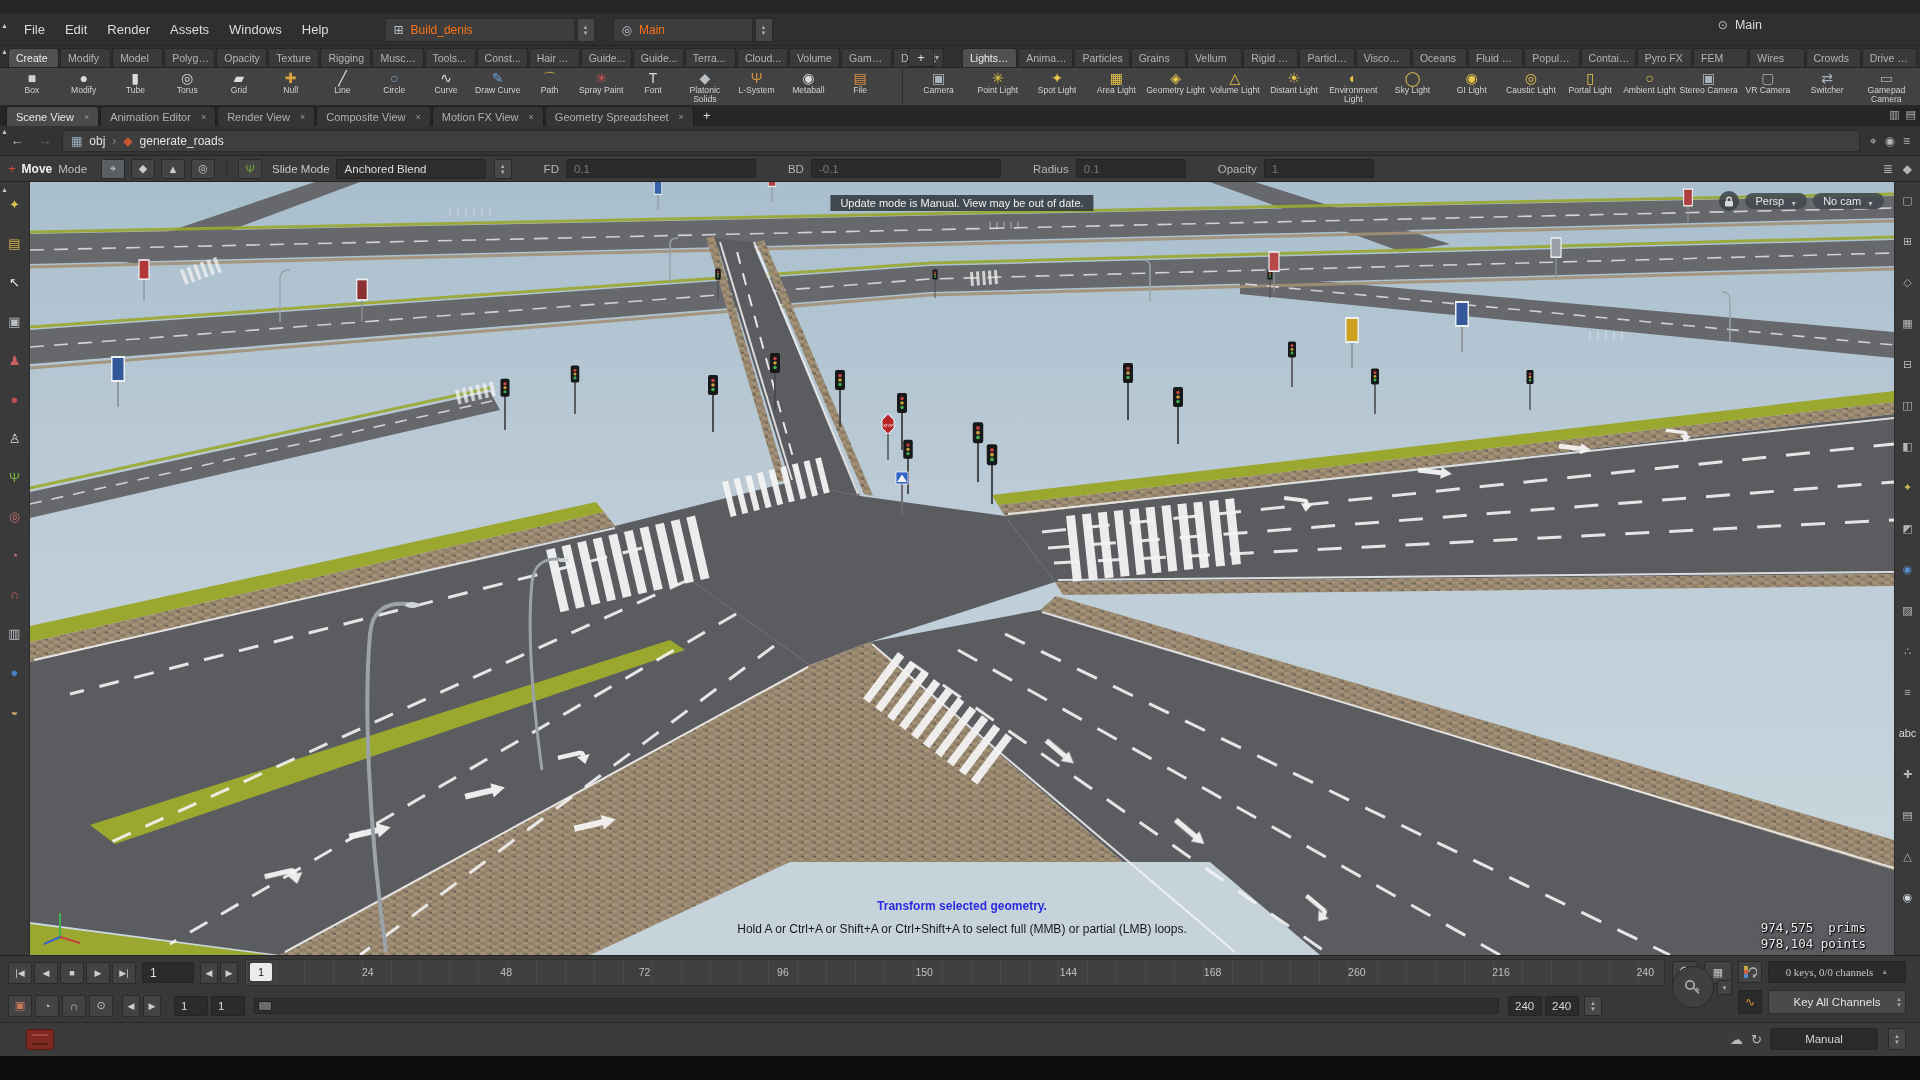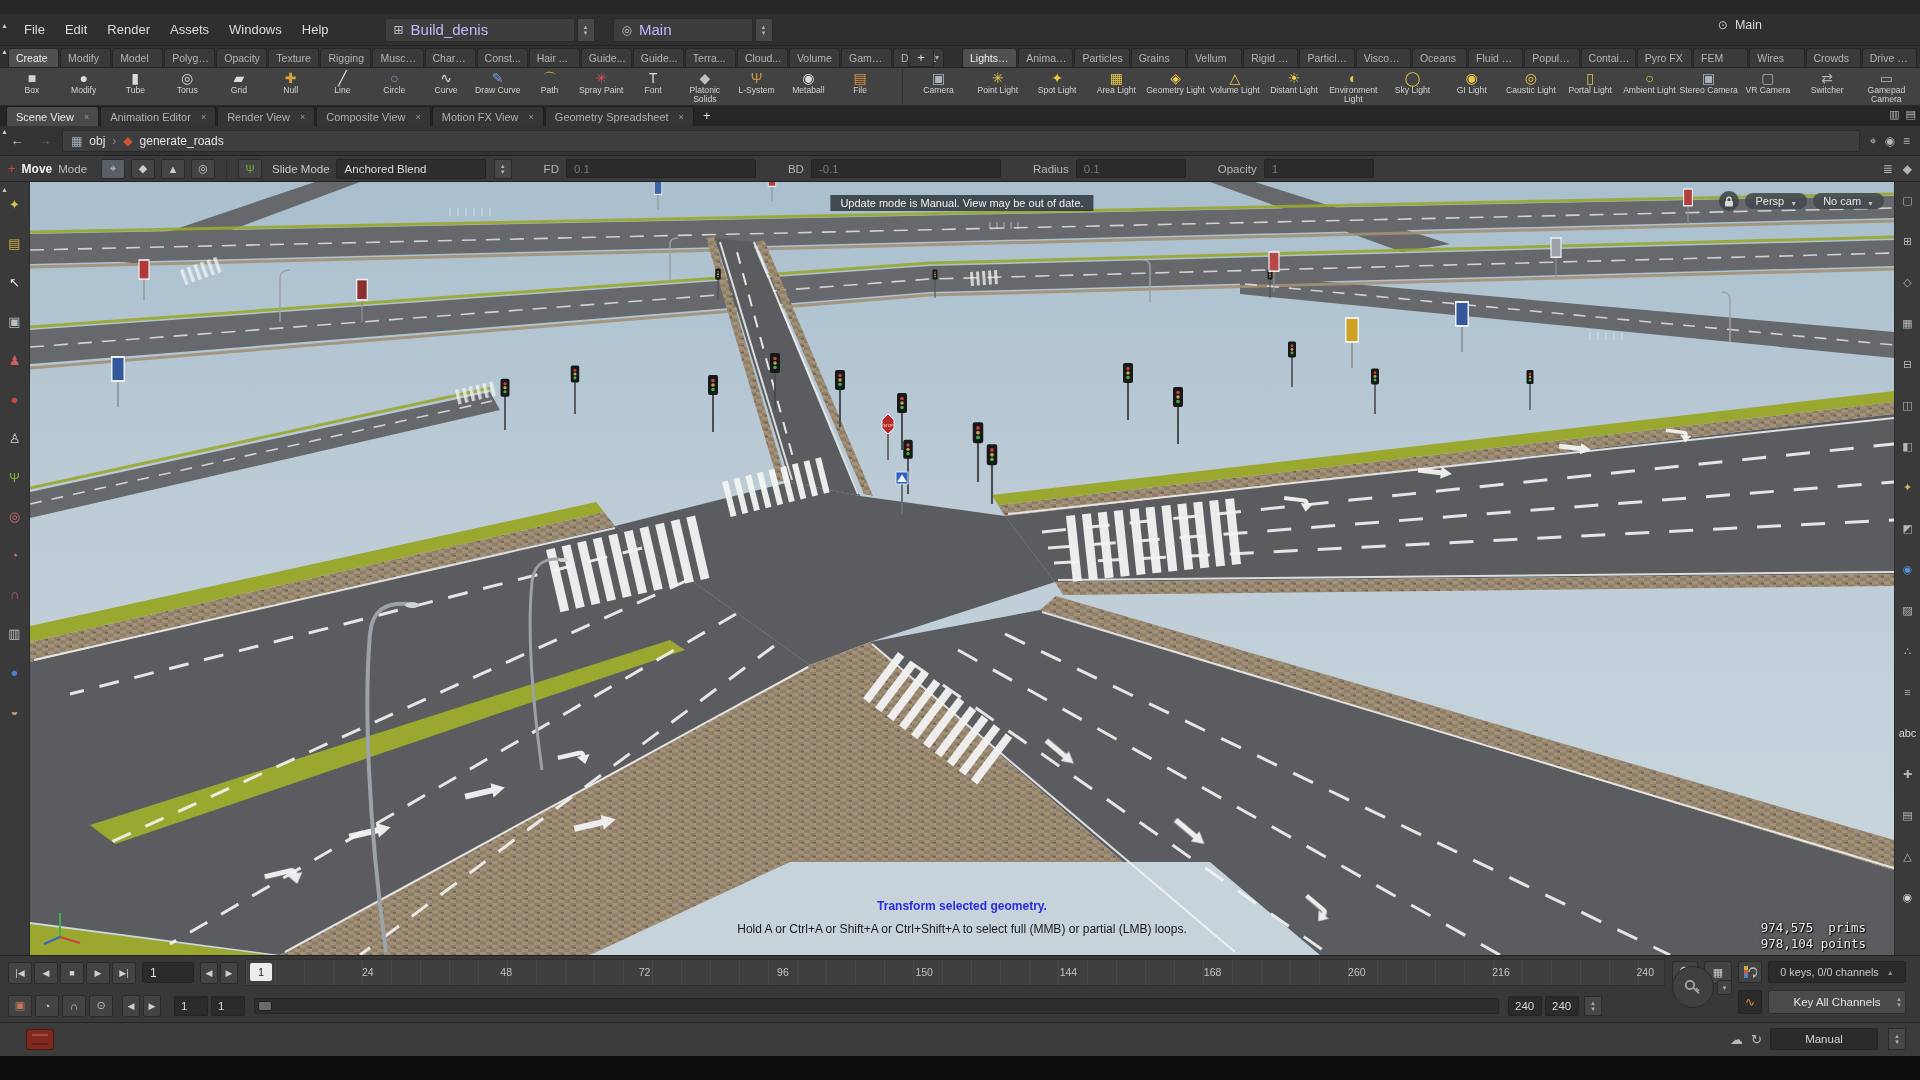--- a/index.html
+++ b/index.html
@@ -8,21 +8,21 @@
   #app { position:relative; width:1920px; height:1080px; background:#3a3a3a; color:#ccc; }
 
   
   .topstrip { height:14px; background:#262626; }
   .menubar { height:32px; background:#2f2f2f; display:flex; align-items:center; padding-left:14px;
     border-bottom:1px solid #242424; }
   .menubar .menu { font-size:13px; color:#dcdcdc; padding:4px 10px; cursor:default; }
   .desksel { display:flex; align-items:center; background:#3d3d3d; border:1px solid #2a2a2a;
     height:24px; margin-left:46px; padding:0 8px; min-width:190px; gap:7px; }
   .desksel .dicon { font-size:12px; color:#b9c2cc; }
-  .desksel .dlabel { font-size:15px; color:#c4b5fd; }
+  .desksel .dlabel { font-size:12px; color:#f97316; }
   .spin { display:flex; flex-direction:column; justify-content:center; background:#474747;
     width:18px; height:24px; align-items:center; border:1px solid #2a2a2a; margin-left:2px; }
   .spin span { font-size:6px; line-height:6px; color:#b0b0b0; }
   .radial { position:absolute; right:158px; top:18px; display:flex; gap:7px; align-items:center; }
   .radial .ricon { color:#b9c2cc; font-size:12px; }
   .radial .rlabel { font-size:12.5px; color:#d8d8d8; }
 
   
   .shelftabs { position:relative; height:22px; background:#303030; border-bottom:1px solid #242424; }
   .tabrow { position:absolute; top:2px; bottom:0; display:flex; }
@@ -151,21 +151,21 @@
   
   .keycircle { position:absolute; right:206px; top:10px; width:42px; height:42px; border-radius:50%;
     background:#404040; border:1px solid #2a2a2a; display:flex; align-items:center; justify-content:center; }
   .keychv { position:absolute; right:188px; top:24px; width:15px; height:15px; background:#434343;
     border:1px solid #2a2a2a; border-radius:2px; color:#b0b0b0; font-size:6px; display:flex;
     align-items:center; justify-content:center; }
   .akey { position:absolute; right:158px; top:5px; width:24px; height:22px; background:#434343;
     border:1px solid #2a2a2a; border-radius:2px; display:flex; align-items:center; justify-content:center; }
   .keysfield { position:absolute; right:14px; top:5px; width:138px; height:22px; background:#2b2b2b;
     border:1px solid #242424; border-radius:2px; color:#c8c8c8; font-size:10.8px; display:flex;
-    align-items:center; justify-content:center; gap:8px; }
+    align-items:center; justify-content:center; gap:8px;font-family:Liberation Serif, serif; }
   .keysfield .up { font-size:7px; color:#8f8f8f; }
   .mfx { position:absolute; right:158px; top:34px; width:24px; height:24px; background:#2b2b2b;
     border:1px solid #242424; border-radius:2px; display:flex; align-items:center; justify-content:center;
     color:#d89030; font-size:12px; }
   .keyall { position:absolute; right:14px; top:34px; width:138px; height:24px; background:#4a4a4a;
     border:1px solid #2c2c2c; border-radius:3px; color:#e2e2e2; font-size:11.5px; display:flex;
     align-items:center; justify-content:center; }
   .keyall .sp { position:absolute; right:3px; display:flex; flex-direction:column; }
   .keyall .sp span { font-size:6px; line-height:6px; color:#aaa; }
 
@@ -226,21 +226,21 @@
     <div class="tabrow left">
 
     <div class="stab active">Create</div>
         <div class="stab">Modify</div>
         <div class="stab">Model</div>
         <div class="stab">Polygon</div>
         <div class="stab">Opacity</div>
         <div class="stab">Texture</div>
         <div class="stab">Rigging</div>
         <div class="stab">Muscles</div>
-        <div class="stab">Chara...</div>
+        <div class="stab">Tools...</div>
         <div class="stab">Const...</div>
         <div class="stab">Hair ...</div>
         <div class="stab">Guide...</div>
         <div class="stab">Guide...</div>
         <div class="stab">Terra...</div>
         <div class="stab">Cloud...</div>
         <div class="stab">Volume</div>
         <div class="stab">Game...</div>
         <div class="stab">Denis 1</div>
       </div>

